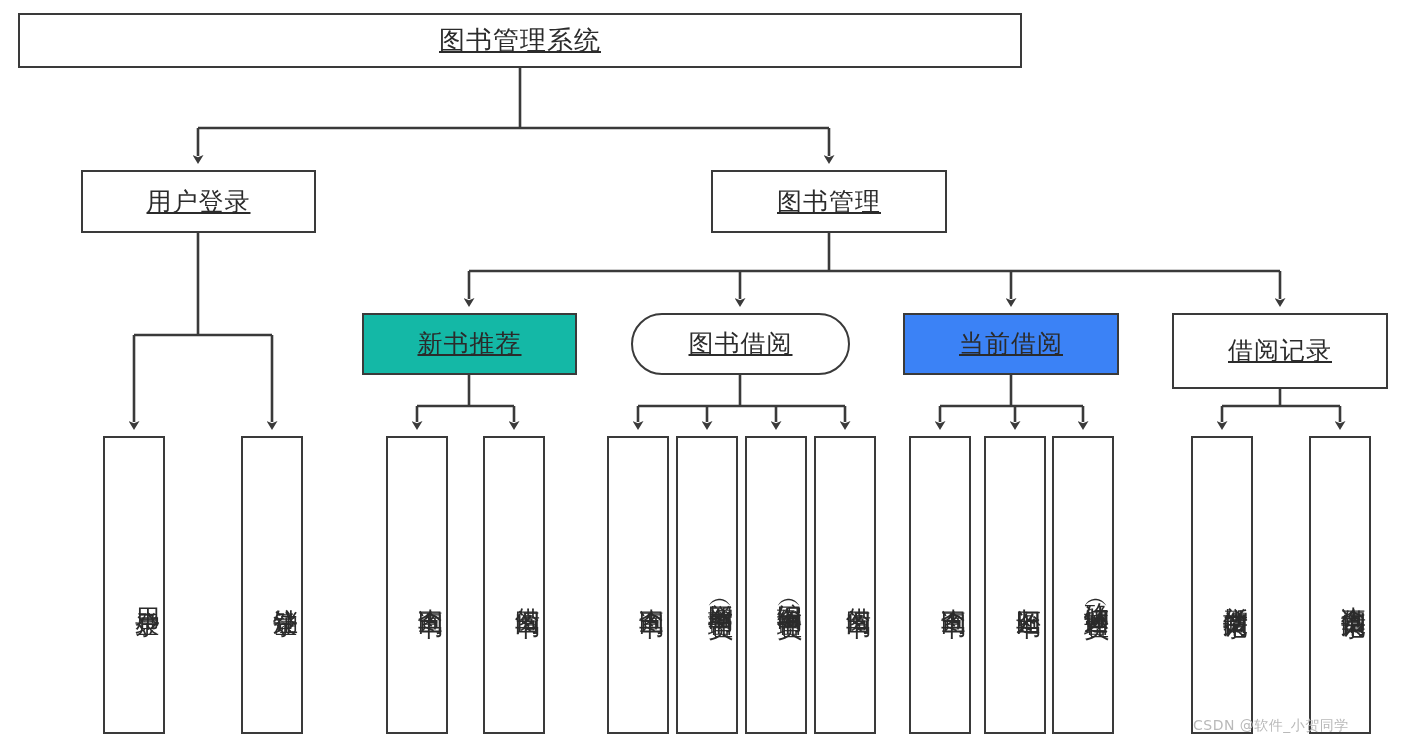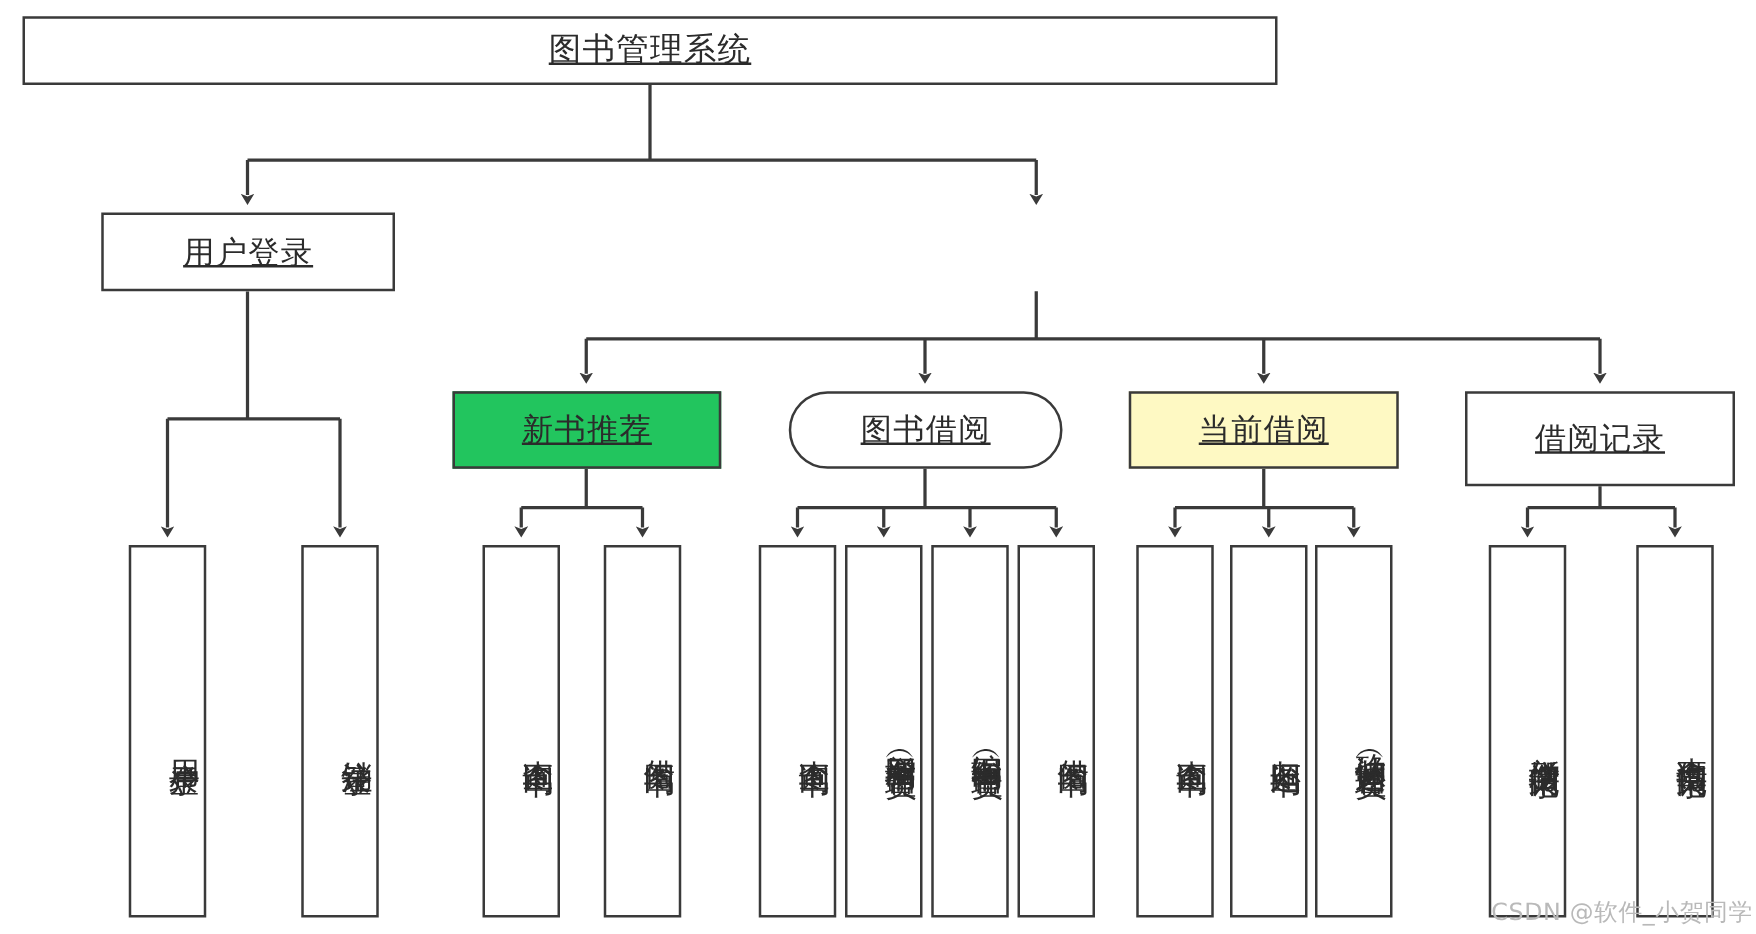--- a/index.html
+++ b/index.html
@@ -53,21 +53,21 @@
     text-orientation: upright;
     font-size: 25px;
     line-height: 1.28;
     letter-spacing: 2px;
     align-items: flex-start;
     justify-content: center;
     padding-top: 14px;
   }
   .watermark {
     position: absolute;
-    font-size: 19px;
+    font-size: 14px;
     color: #b9b9b9;
     white-space: nowrap;
     letter-spacing: 0.5px;
   }
 </style>
 </head>
 <body>
 
 <div id="diagram-root" style="background: rgb(255, 255, 255);">
 
@@ -117,24 +117,25 @@
       <path d="M1280,375 L1280,406"></path>
       <path d="M1222,406 L1340,406"></path>
       <path d="M1222,406 L1222,422" marker-end="url(#arrow)"></path>
       <path d="M1340,406 L1340,422" marker-end="url(#arrow)"></path>
     </g>
   </svg>
 
   <div class="node node-h node-root" style="left: 18px; top: 13px; width: 1004px; height: 55px; border-color: rgb(58, 58, 58); background: rgb(255, 255, 255); color: rgb(43, 43, 43);">图书管理系统</div>
 
   <div class="node node-h" style="left: 81px; top: 170px; width: 235px; height: 63px; border-color: rgb(58, 58, 58); background: rgb(255, 255, 255); color: rgb(43, 43, 43);">用户登录</div>
+  <div class="node node-h" style="left: 711px; top: 170px; width: 236px; height: 63px; border-color: rgb(58, 58, 58); background: rgb(255, 255, 255); color: rgb(43, 43, 43);">图书管理</div>
 
-  <div class="node node-h" style="left: 362px; top: 313px; width: 215px; height: 62px; border-color: rgb(58, 58, 58); background: #22c55e; color: rgb(43, 43, 43);">新书推荐</div>
+  <div class="node node-h" style="left: 362px; top: 313px; width: 215px; height: 62px; border-color: rgb(58, 58, 58); background: #14b8a6; color: rgb(43, 43, 43);">新书推荐</div>
   <div class="node node-h" style="left: 631px; top: 313px; width: 219px; height: 62px; border-color: rgb(58, 58, 58); background: rgb(255, 255, 255); color: rgb(43, 43, 43); border-radius: 31px;">图书借阅</div>
-  <div class="node node-h" style="left: 903px; top: 313px; width: 216px; height: 62px; border-color: rgb(58, 58, 58); background: #fef9c3; color: rgb(43, 43, 43);">当前借阅</div>
+  <div class="node node-h" style="left: 903px; top: 313px; width: 216px; height: 62px; border-color: rgb(58, 58, 58); background: #3b82f6; color: rgb(43, 43, 43);">当前借阅</div>
   <div class="node node-h" style="left: 1172px; top: 313px; width: 216px; height: 76px; border-color: rgb(58, 58, 58); background: rgb(255, 255, 255); color: rgb(43, 43, 43);">借阅记录</div>
 
   <div class="node node-leaf" style="left: 103px; top: 436px; width: 62px; height: 298px; border-color: rgb(58, 58, 58); background: rgb(255, 255, 255); color: rgb(43, 43, 43);">用户登录</div>
   <div class="node node-leaf" style="left: 241px; top: 436px; width: 62px; height: 298px; border-color: rgb(58, 58, 58); background: rgb(255, 255, 255); color: rgb(43, 43, 43);">注销登录</div>
   <div class="node node-leaf" style="left: 386px; top: 436px; width: 62px; height: 298px; border-color: rgb(58, 58, 58); background: rgb(255, 255, 255); color: rgb(43, 43, 43);">查询图书</div>
   <div class="node node-leaf" style="left: 483px; top: 436px; width: 62px; height: 298px; border-color: rgb(58, 58, 58); background: rgb(255, 255, 255); color: rgb(43, 43, 43);">借阅图书</div>
   <div class="node node-leaf" style="left: 607px; top: 436px; width: 62px; height: 298px; border-color: rgb(58, 58, 58); background: rgb(255, 255, 255); color: rgb(43, 43, 43);">查询图书</div>
   <div class="node node-leaf" style="left: 676px; top: 436px; width: 62px; height: 298px; border-color: rgb(58, 58, 58); background: rgb(255, 255, 255); color: rgb(43, 43, 43);">新增图书（管理员）</div>
   <div class="node node-leaf" style="left: 745px; top: 436px; width: 62px; height: 298px; border-color: rgb(58, 58, 58); background: rgb(255, 255, 255); color: rgb(43, 43, 43);">编辑图书（管理员）</div>
   <div class="node node-leaf" style="left: 814px; top: 436px; width: 62px; height: 298px; border-color: rgb(58, 58, 58); background: rgb(255, 255, 255); color: rgb(43, 43, 43);">借阅图书</div>

